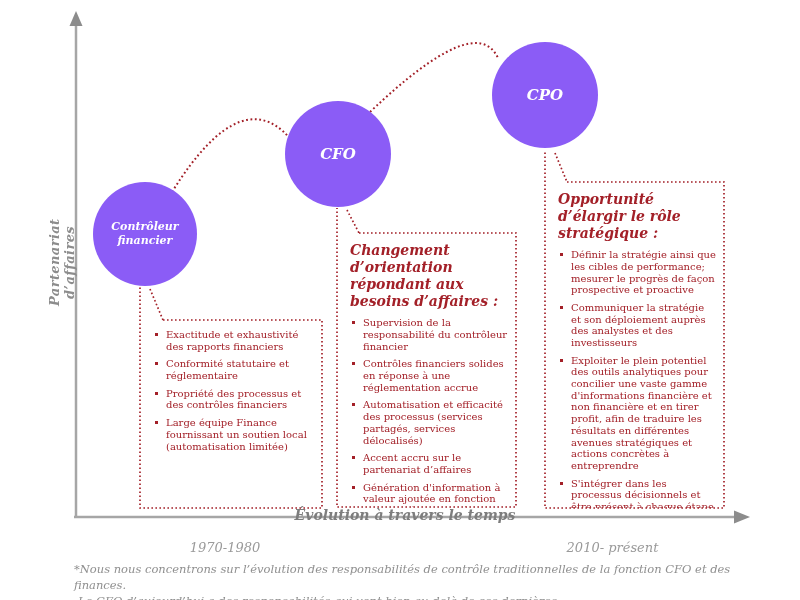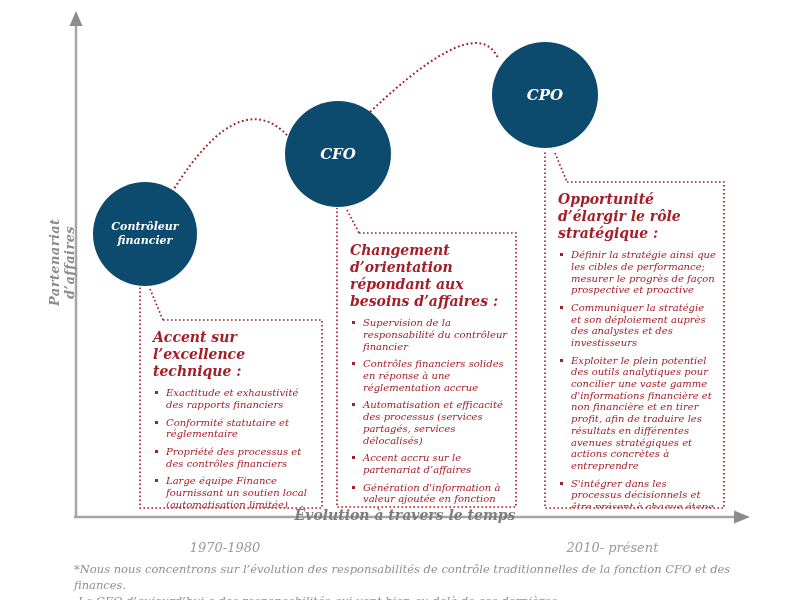--- a/index.html
+++ b/index.html
@@ -9,21 +9,21 @@
     width: 800px; height: 600px;
     background: #ffffff;
     font-family: "DejaVu Serif", serif;
     overflow: hidden;
   }
   #diagram-svg { position: absolute; left: 0; top: 0; }
 
   .circle {
     position: absolute;
     border-radius: 50%;
-    background: #0c4a6e;
+    background: #8b5cf6;
     color: #ffffff;
     display: flex; align-items: center; justify-content: center;
     text-align: center;
     font-weight: bold; font-style: italic;
     line-height: 1.25;
   }
   #circle-1 { left: 93px;  top: 182px; width: 104px; height: 104px; font-size: 11px; }
   #circle-2 { left: 285px; top: 101px; width: 106px; height: 106px; font-size: 15px; }
   #circle-3 { left: 492px; top: 42px;  width: 106px; height: 106px; font-size: 15px; }
   .circle span { display: block; width: 90%; }
@@ -41,21 +41,20 @@
   .box-title {
     font-weight: bold; font-style: italic;
     font-size: 14px; line-height: 1.22;
     margin-bottom: 7px;
   }
   .bullet-list { list-style: none; }
   .bullet-list li {
     position: relative;
     padding-left: 13px;
     margin-bottom: 6px;
-    font-style: italic;
     font-size: 10px; line-height: 1.17;
   }
   .bullet-list li::before {
     content: "";
     position: absolute; left: 2px; top: 4px;
     width: 3px; height: 3px;
     background: #a32028;
   }
 
   #y-axis-label {
@@ -130,21 +129,20 @@
     <span>Contrôleur financier</span>
   </div>
   <div class="circle" id="circle-2">
     <span>CFO</span>
   </div>
   <div class="circle" id="circle-3">
     <span>CPO</span>
   </div>
 
   <div class="callout-box" id="box-1">
-    <div class="box-title">Accent sur l’excellence technique :</div>
     <ul class="bullet-list">
         <li>Exactitude et exhaustivité des rapports financiers</li>
         <li>Conformité statutaire et réglementaire</li>
         <li>Propriété des processus et des contrôles financiers</li>
         <li>Large équipe Finance fournissant un soutien local (automatisation limitée)</li>
       </ul>
   </div>
   <div class="callout-box" id="box-2">
     <div class="box-title">Changement d’orientation répondant aux besoins d’affaires :</div>
     <ul class="bullet-list">

